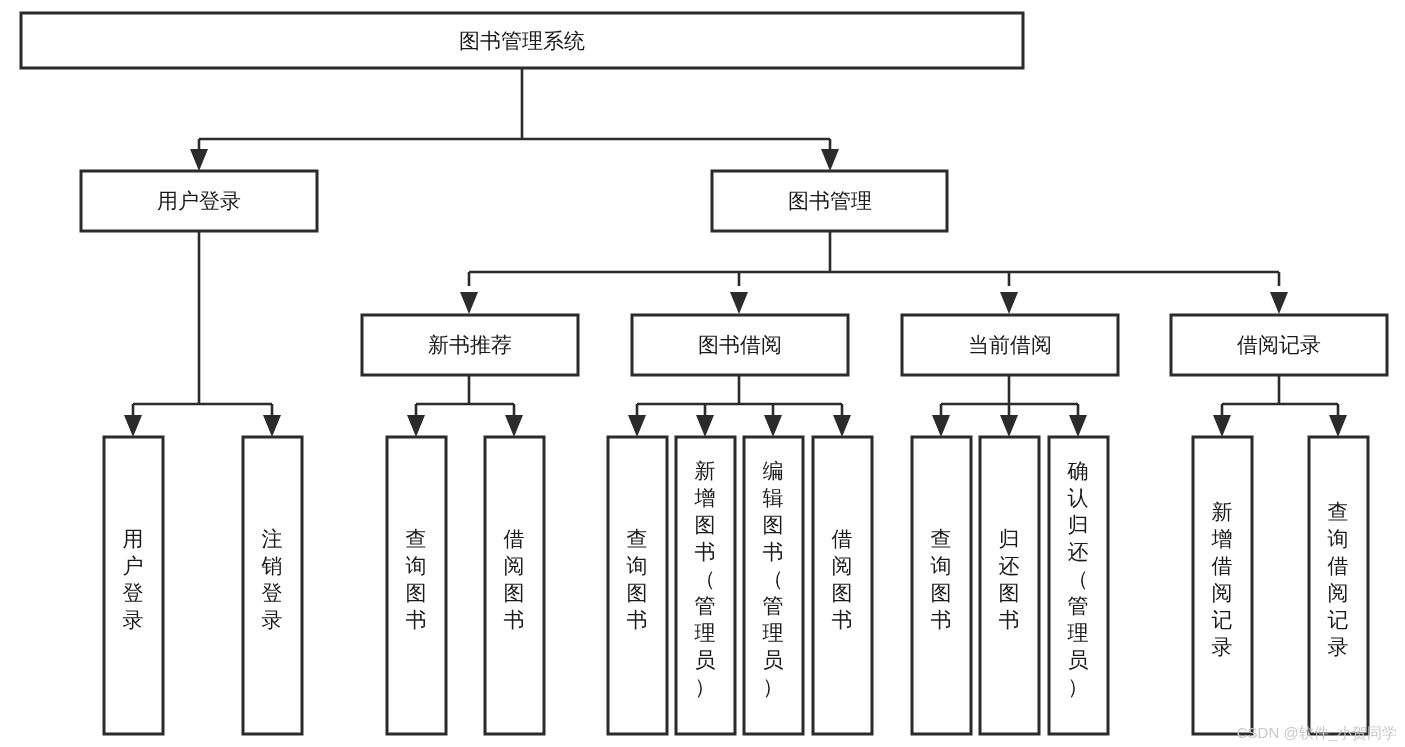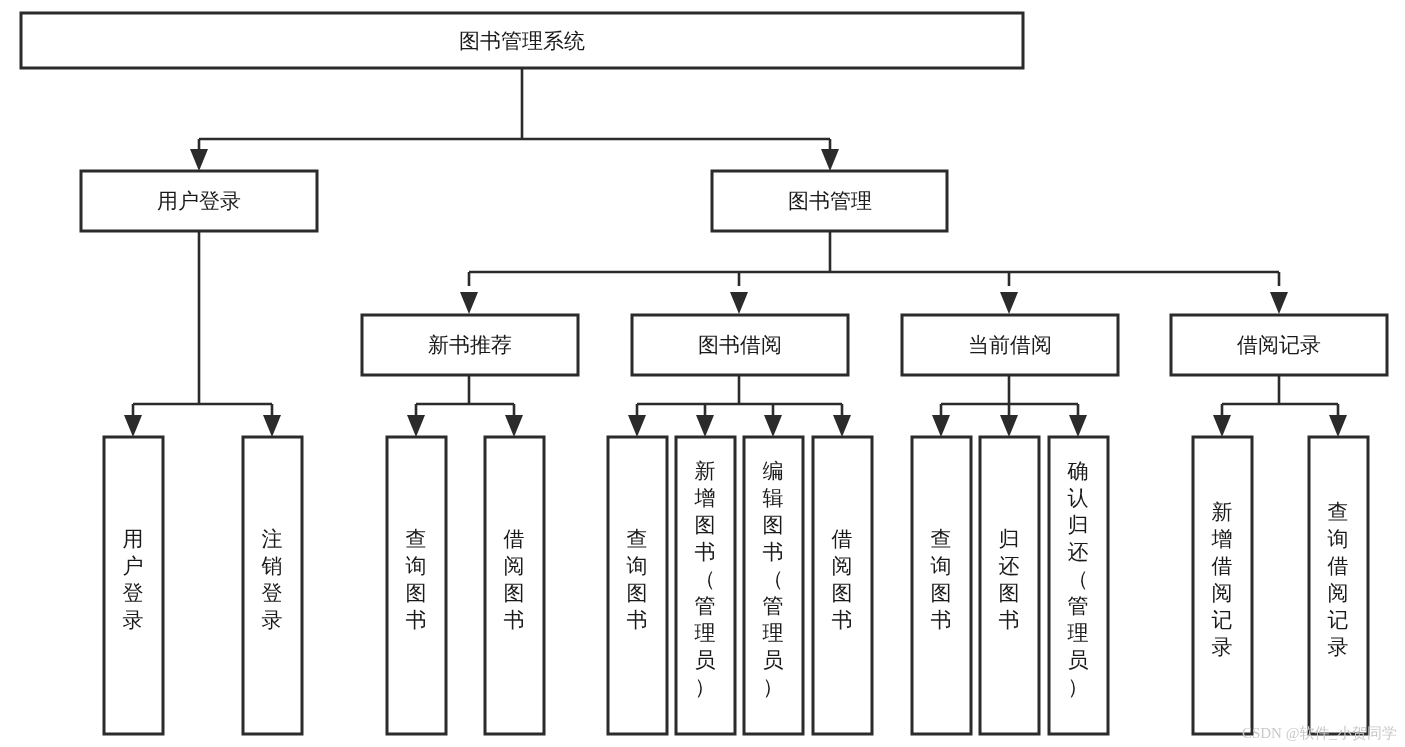--- a/index.html
+++ b/index.html
@@ -7,21 +7,21 @@
        font-family:"Liberation Sans","DejaVu Sans",sans-serif;}
   #diagram-root{position:relative;width:1405px;height:747px;background:#fff;}
   svg.canvas{position:absolute;left:0;top:0;width:1405px;height:747px;}
   .node-box{fill:#ffffff;stroke:#2b2b2b;stroke-width:3;}
   .conn{stroke:#2b2b2b;stroke-width:2.6;fill:none;stroke-linecap:butt;}
   .arrowhead{fill:#2b2b2b;stroke:none;}
   .lbl{font-family:"Liberation Sans","DejaVu Sans",sans-serif;fill:#1a1a1a;}
   .lbl-h{font-size:21px;text-anchor:middle;dominant-baseline:middle;}
   .lbl-v{font-size:21px;text-anchor:middle;}
   .watermark{position:absolute;right:8px;bottom:4px;font-size:15px;color:#c9c9c9;
-             font-family:Liberation Serif, serif;white-space:nowrap;}
+             font-family:Liberation Sans, sans-serif;white-space:nowrap;}
 </style>
 </head>
 <body>
 
 <div id="diagram-root">
 
   <svg class="canvas" viewBox="0 0 1405 747">
     <defs>
       <g id="ah">
         <path class="arrowhead" d="M -9,-20 L 9,-20 L 0,2 Z"></path>

